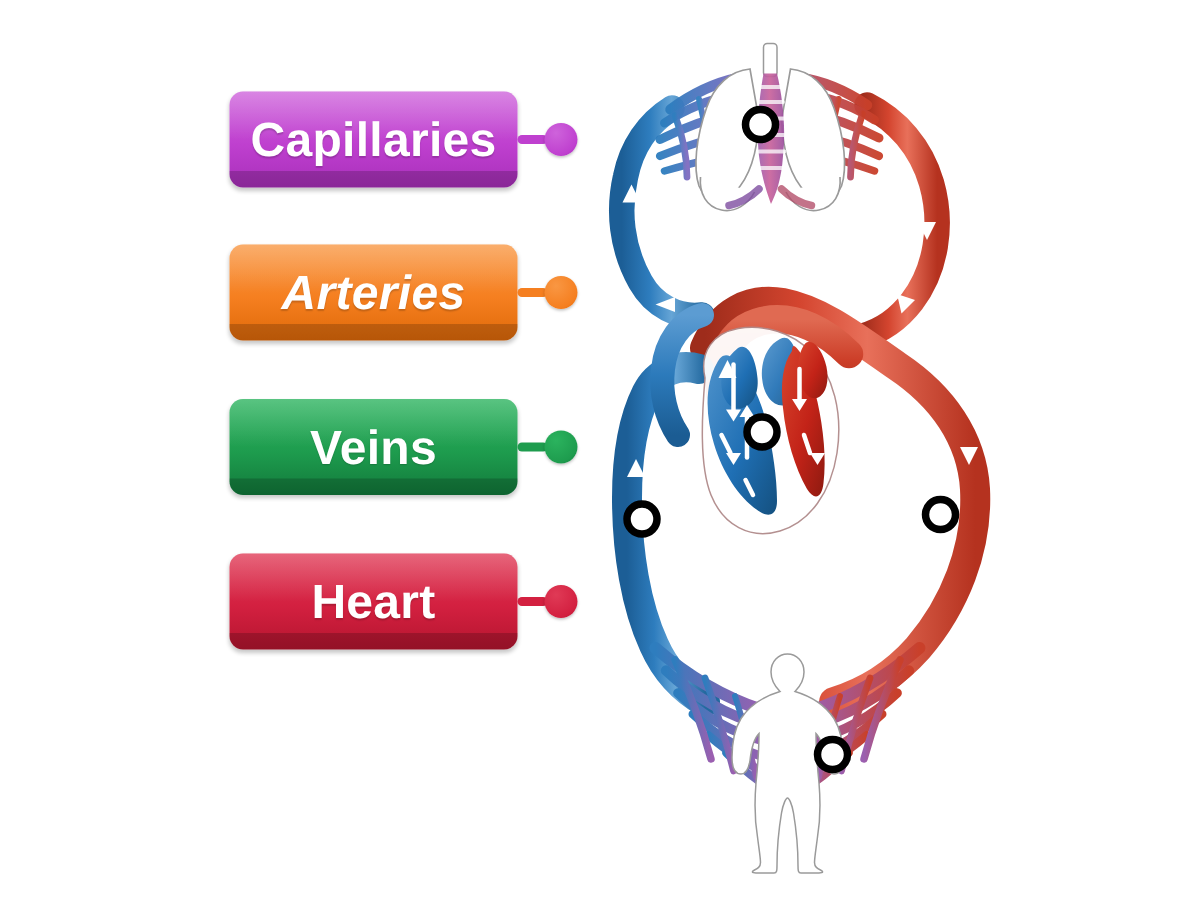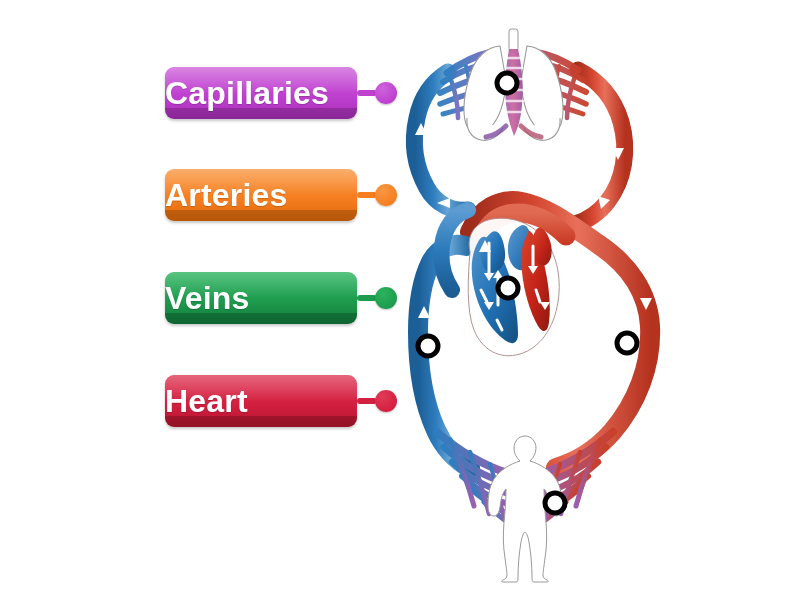--- a/index.html
+++ b/index.html
@@ -20,28 +20,27 @@
     position:absolute;
     left:153px;
     height:64px;
     display:flex;
     align-items:center;
   }
 
   .chip{
     position:relative;
     width:192px;
-    height:52px;
+    height:64px;
     border-radius:9px;
     display:flex;
     align-items:center;
-    justify-content:flex-start;
+    justify-content:center;
     box-sizing:border-box;
     box-shadow:0 2px 3px rgba(0,0,0,.22);
-    margin-left:12px;
   }
   
   .chip:before{
     content:"";
     position:absolute;left:0;top:0;right:0;height:50%;
     border-radius:9px 9px 4px 4px;
     background:linear-gradient(to bottom,rgba(255,255,255,.22),rgba(255,255,255,0));
     pointer-events:none;
   }
   .chip:after{
@@ -95,21 +94,21 @@
     <div class="label-row" id="row-0" style="top: 61px;">
       <div class="chip" id="chip-0" style="background: linear-gradient(rgb(206, 99, 219) 0%, rgb(191, 64, 207) 55%, rgb(169, 47, 186) 100%);">
         <span class="chip-text">Capillaries</span>
       </div>
       <div class="connector">
         <div class="conn-line" id="line-0" style="background: rgb(191, 64, 207);"></div>
         <div class="conn-dot" id="dot-0" style="background: radial-gradient(circle at 35% 30%, rgb(206, 99, 219), rgb(191, 64, 207) 70%, rgb(169, 47, 186));"></div>
       </div>
     </div>
 
-    <div class="label-row" id="row-1" style="top: 163px;">
+    <div class="label-row" id="row-1" style="top: 163px; font-style: italic;">
       <div class="chip" id="chip-1" style="background: linear-gradient(rgb(249, 151, 67) 0%, rgb(245, 127, 32) 55%, rgb(224, 106, 9) 100%);">
         <span class="chip-text">Arteries</span>
       </div>
       <div class="connector">
         <div class="conn-line" id="line-1" style="background: rgb(245, 127, 32);"></div>
         <div class="conn-dot" id="dot-1" style="background: radial-gradient(circle at 35% 30%, rgb(249, 151, 67), rgb(245, 127, 32) 70%, rgb(224, 106, 9));"></div>
       </div>
     </div>
 
     <div class="label-row" id="row-2" style="top: 266px;">

